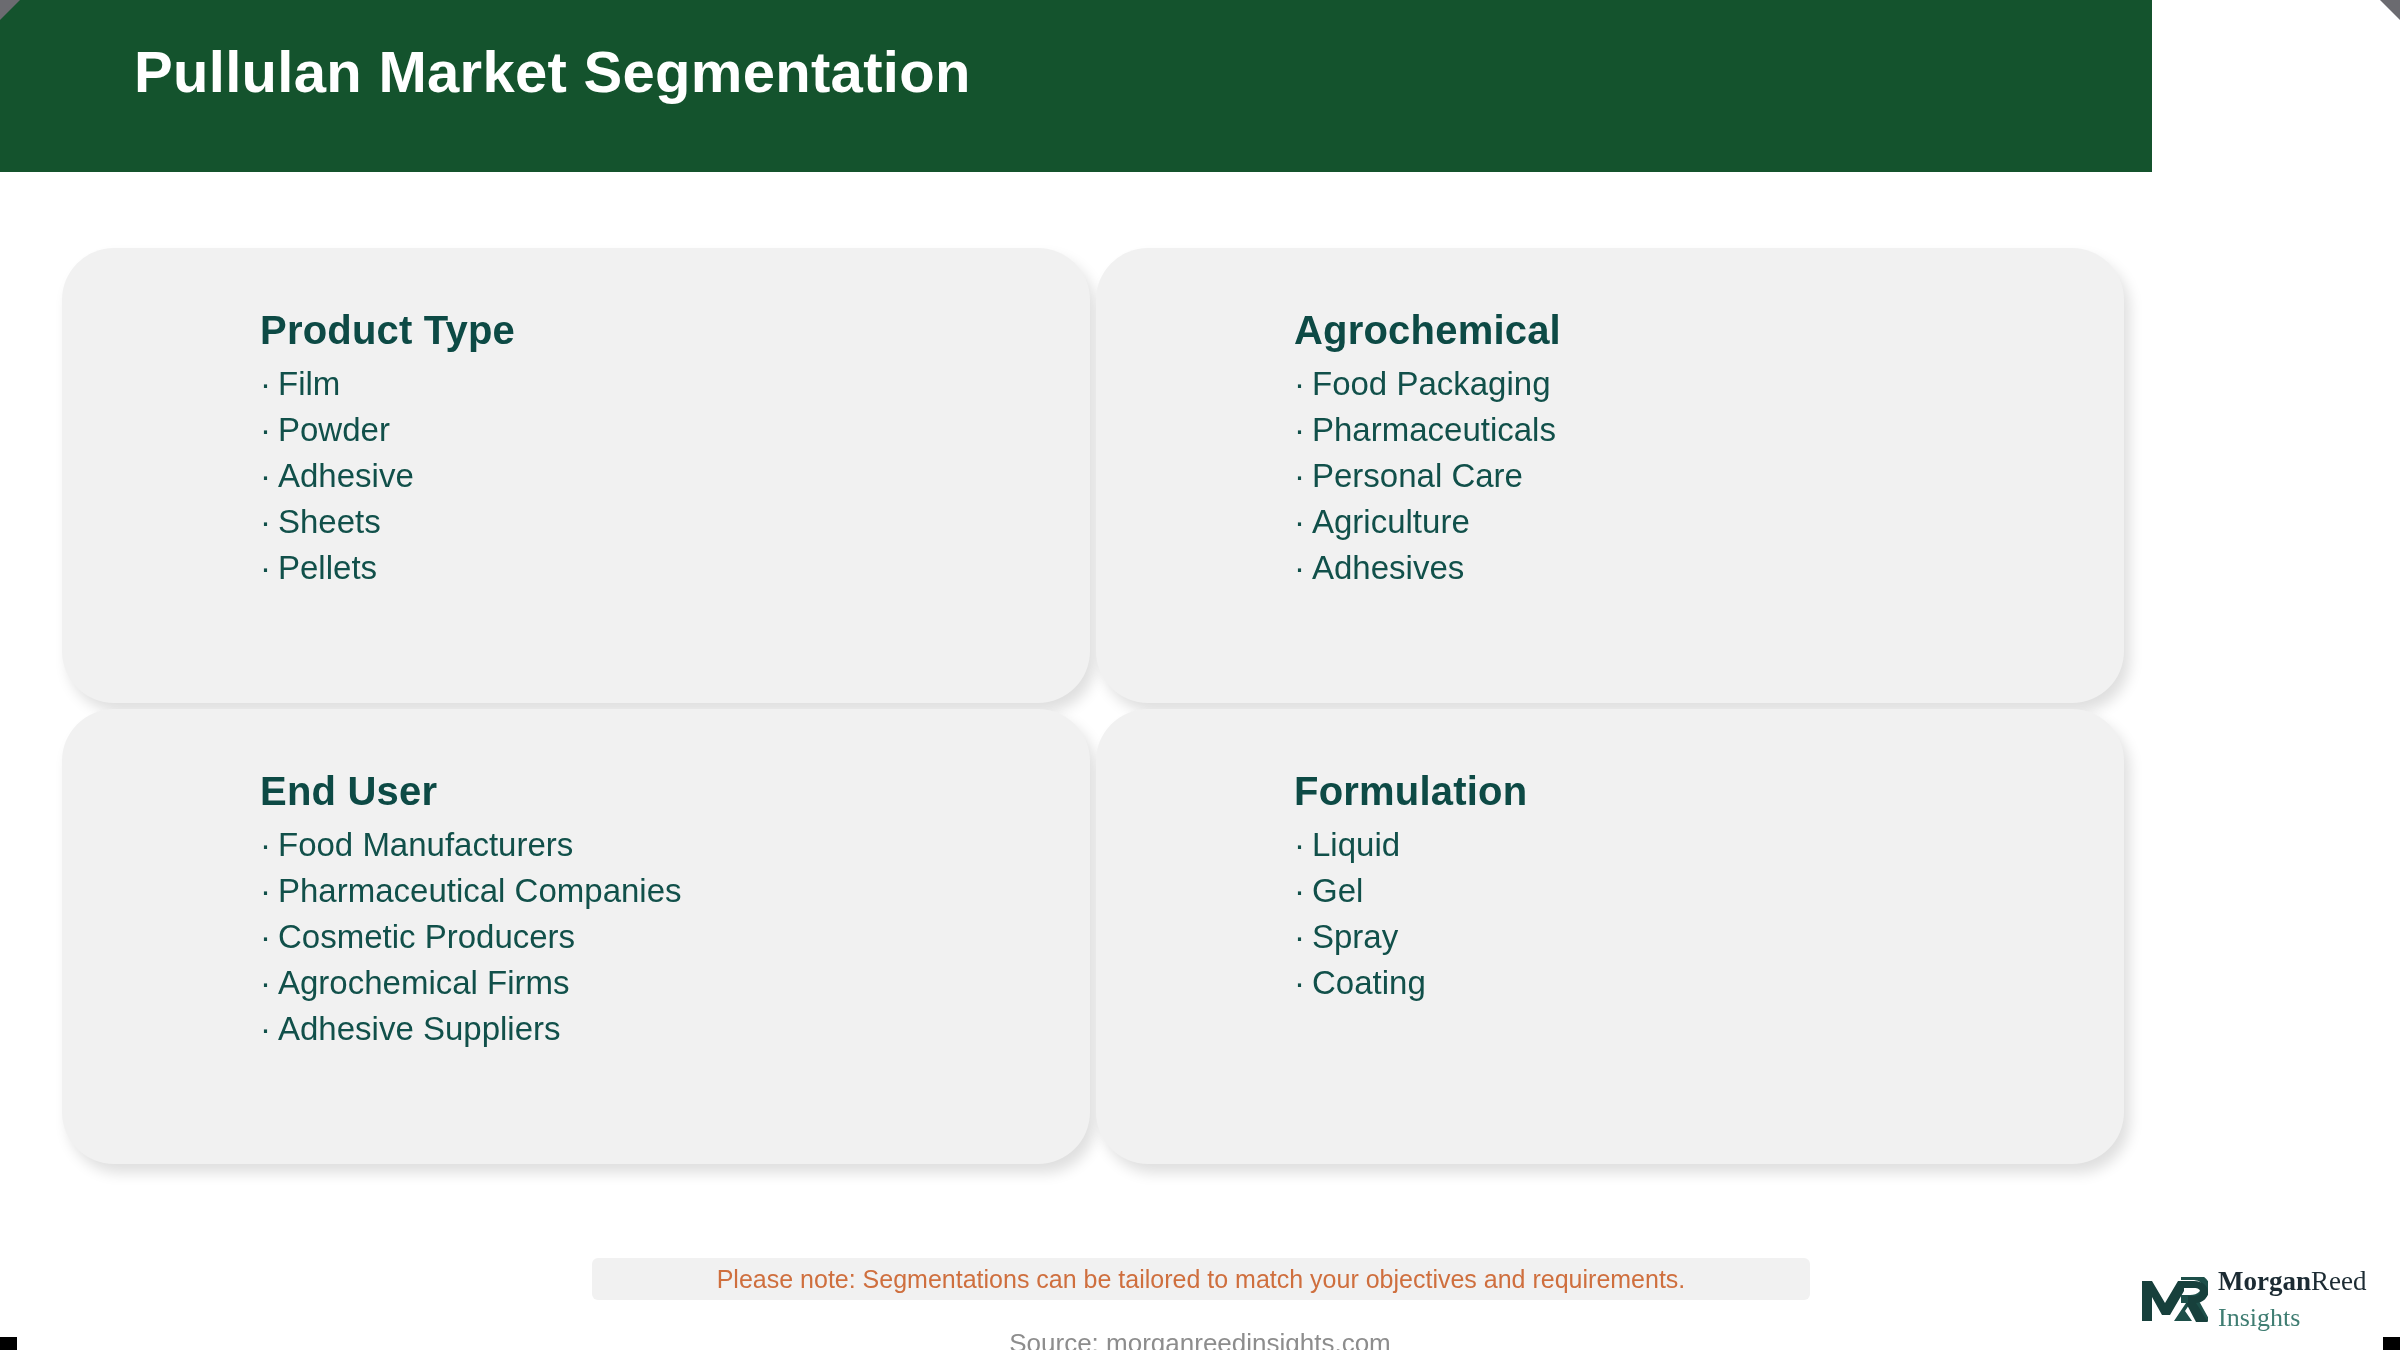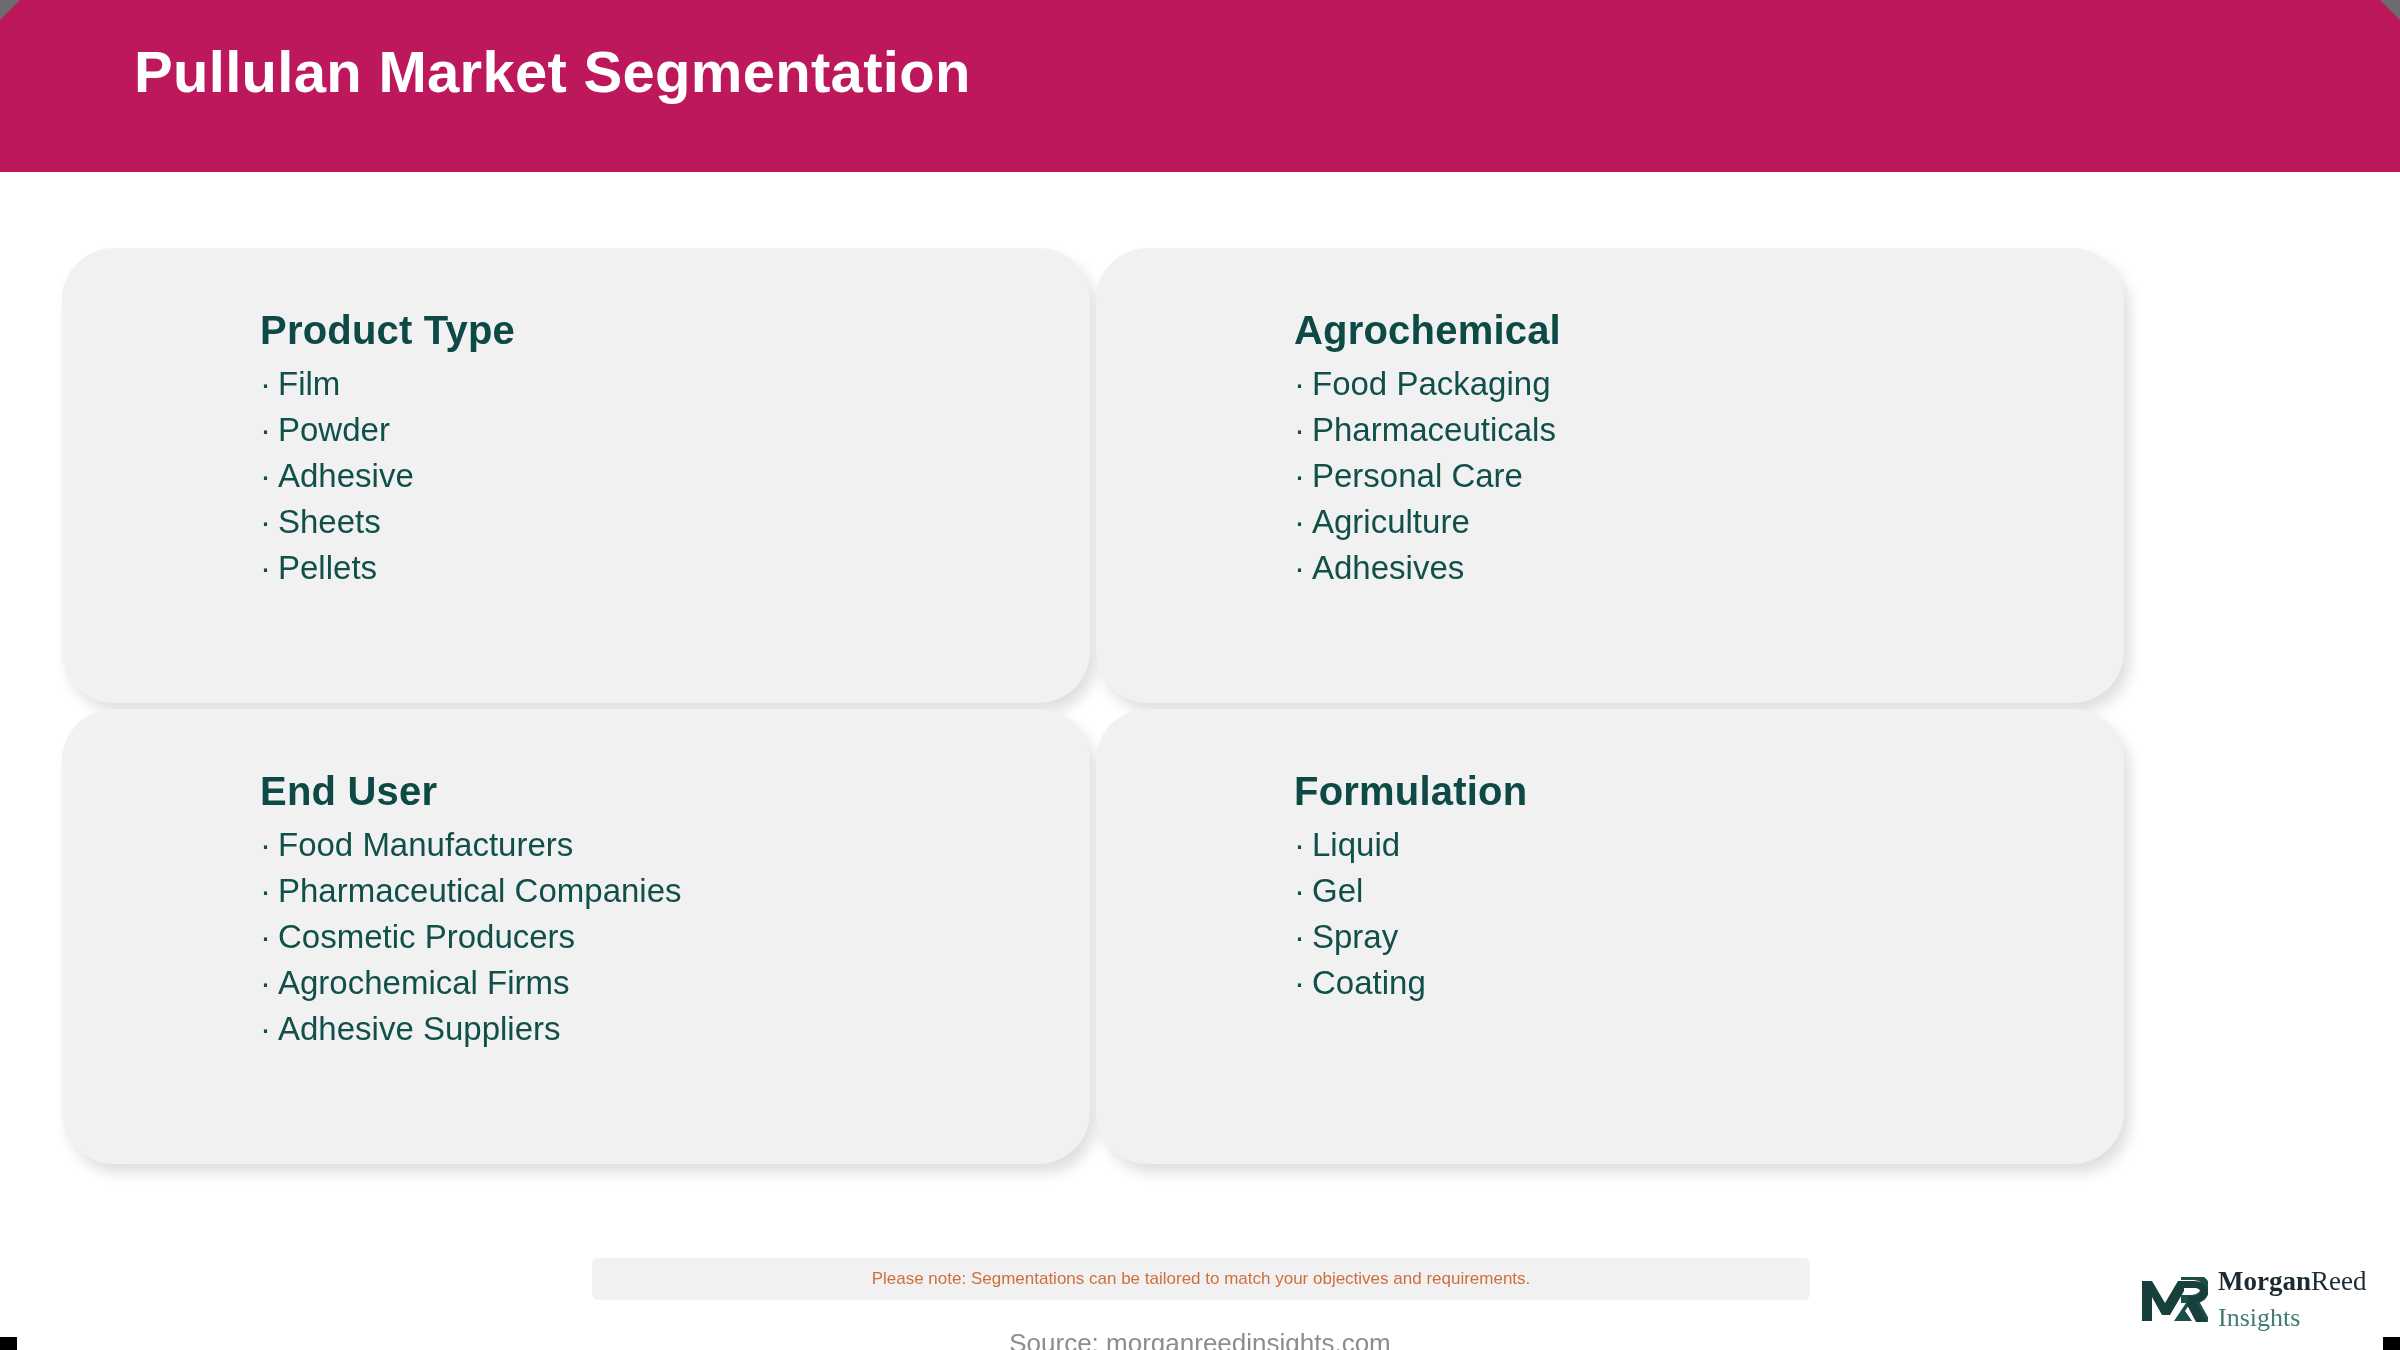--- a/index.html
+++ b/index.html
@@ -13,23 +13,23 @@
     overflow: hidden;
     font-family: "Liberation Sans", sans-serif;
     position: relative;
   }
 
   
   .header {
     position: absolute;
     left: 0;
     top: 0;
-    width: 2400px;
+    width: 2152px;
     height: 172px;
-    background: #be185d;
+    background: #14532d;
     box-sizing: border-box;
   }
   .header-title {
     position: absolute;
     left: 134px;
     top: 38px;
     font-size: 58px;
     font-weight: bold;
     color: #ffffff;
     letter-spacing: 0.3px;
@@ -121,21 +121,21 @@
     top: 1258px;
     width: 1218px;
     height: 42px;
     background: #f1f1f1;
     border-radius: 6px;
     display: flex;
     align-items: center;
     justify-content: center;
   }
   .note-text {
-    font-size: 17px;
+    font-size: 25px;
     color: #cf6f3e;
     white-space: nowrap;
   }
   .source-text {
     position: absolute;
     left: 0;
     top: 1305px;
     width: 2400px;
     text-align: center;
     font-size: 26px;

